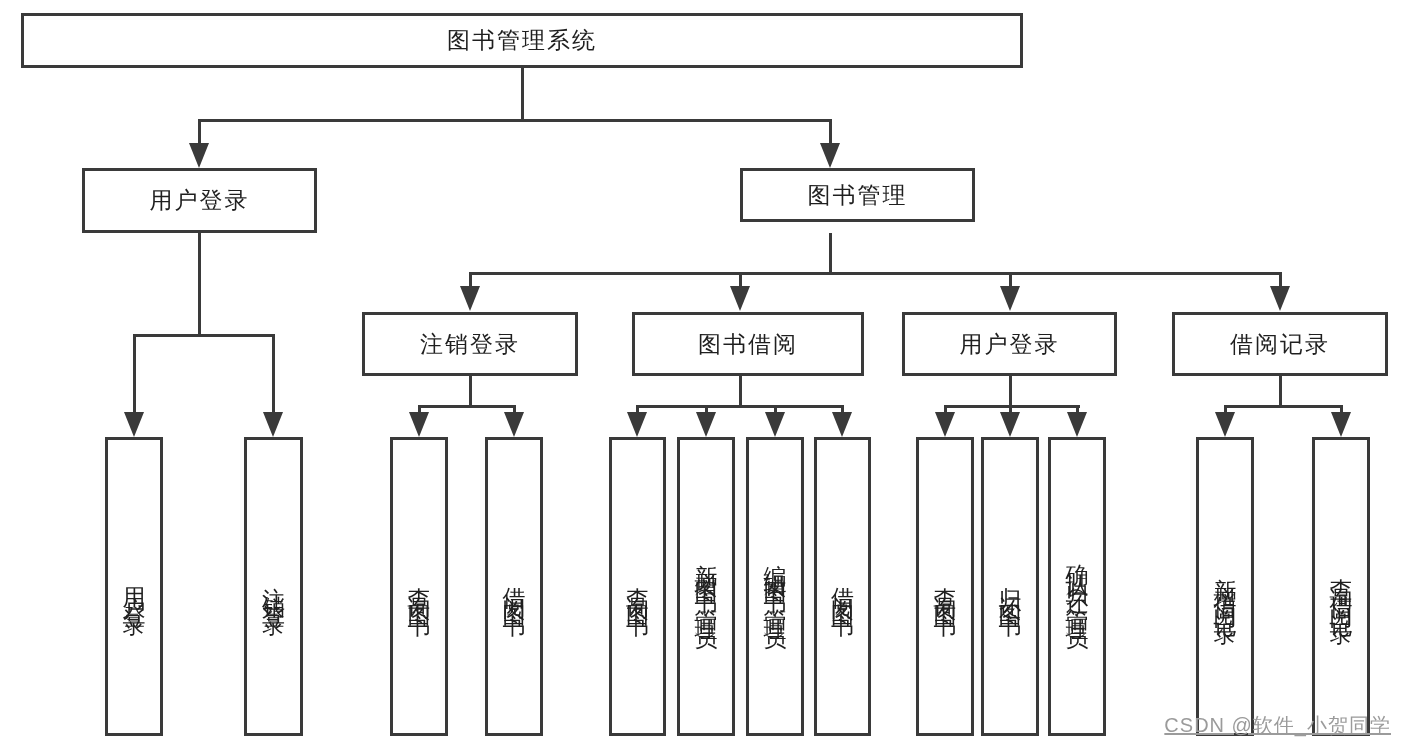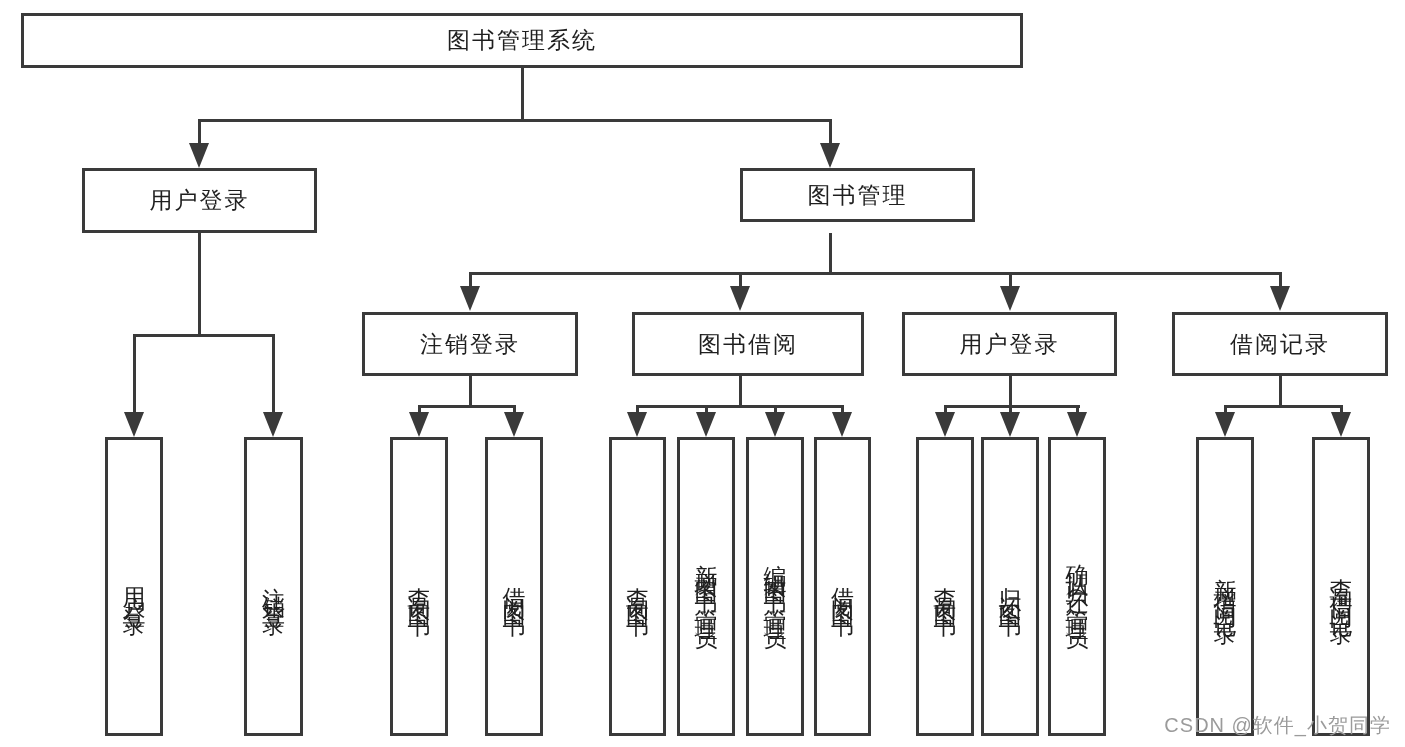--- a/index.html
+++ b/index.html
@@ -48,20 +48,21 @@
   }
   .watermark {
     position: absolute;
     top: 712px;
     right: 14px;
     color: var(--wm);
     font-size: 20px;
     letter-spacing: 1px;
     z-index: 5;
     white-space: nowrap;
+    text-decoration: underline;
   }
 </style>
 </head>
 <body>
 
 <div class="canvas">
 
   <div class="node" style="left:21px;top:13px;width:1002px;height:55px">
     <span>图书管理系统</span>
   </div>

